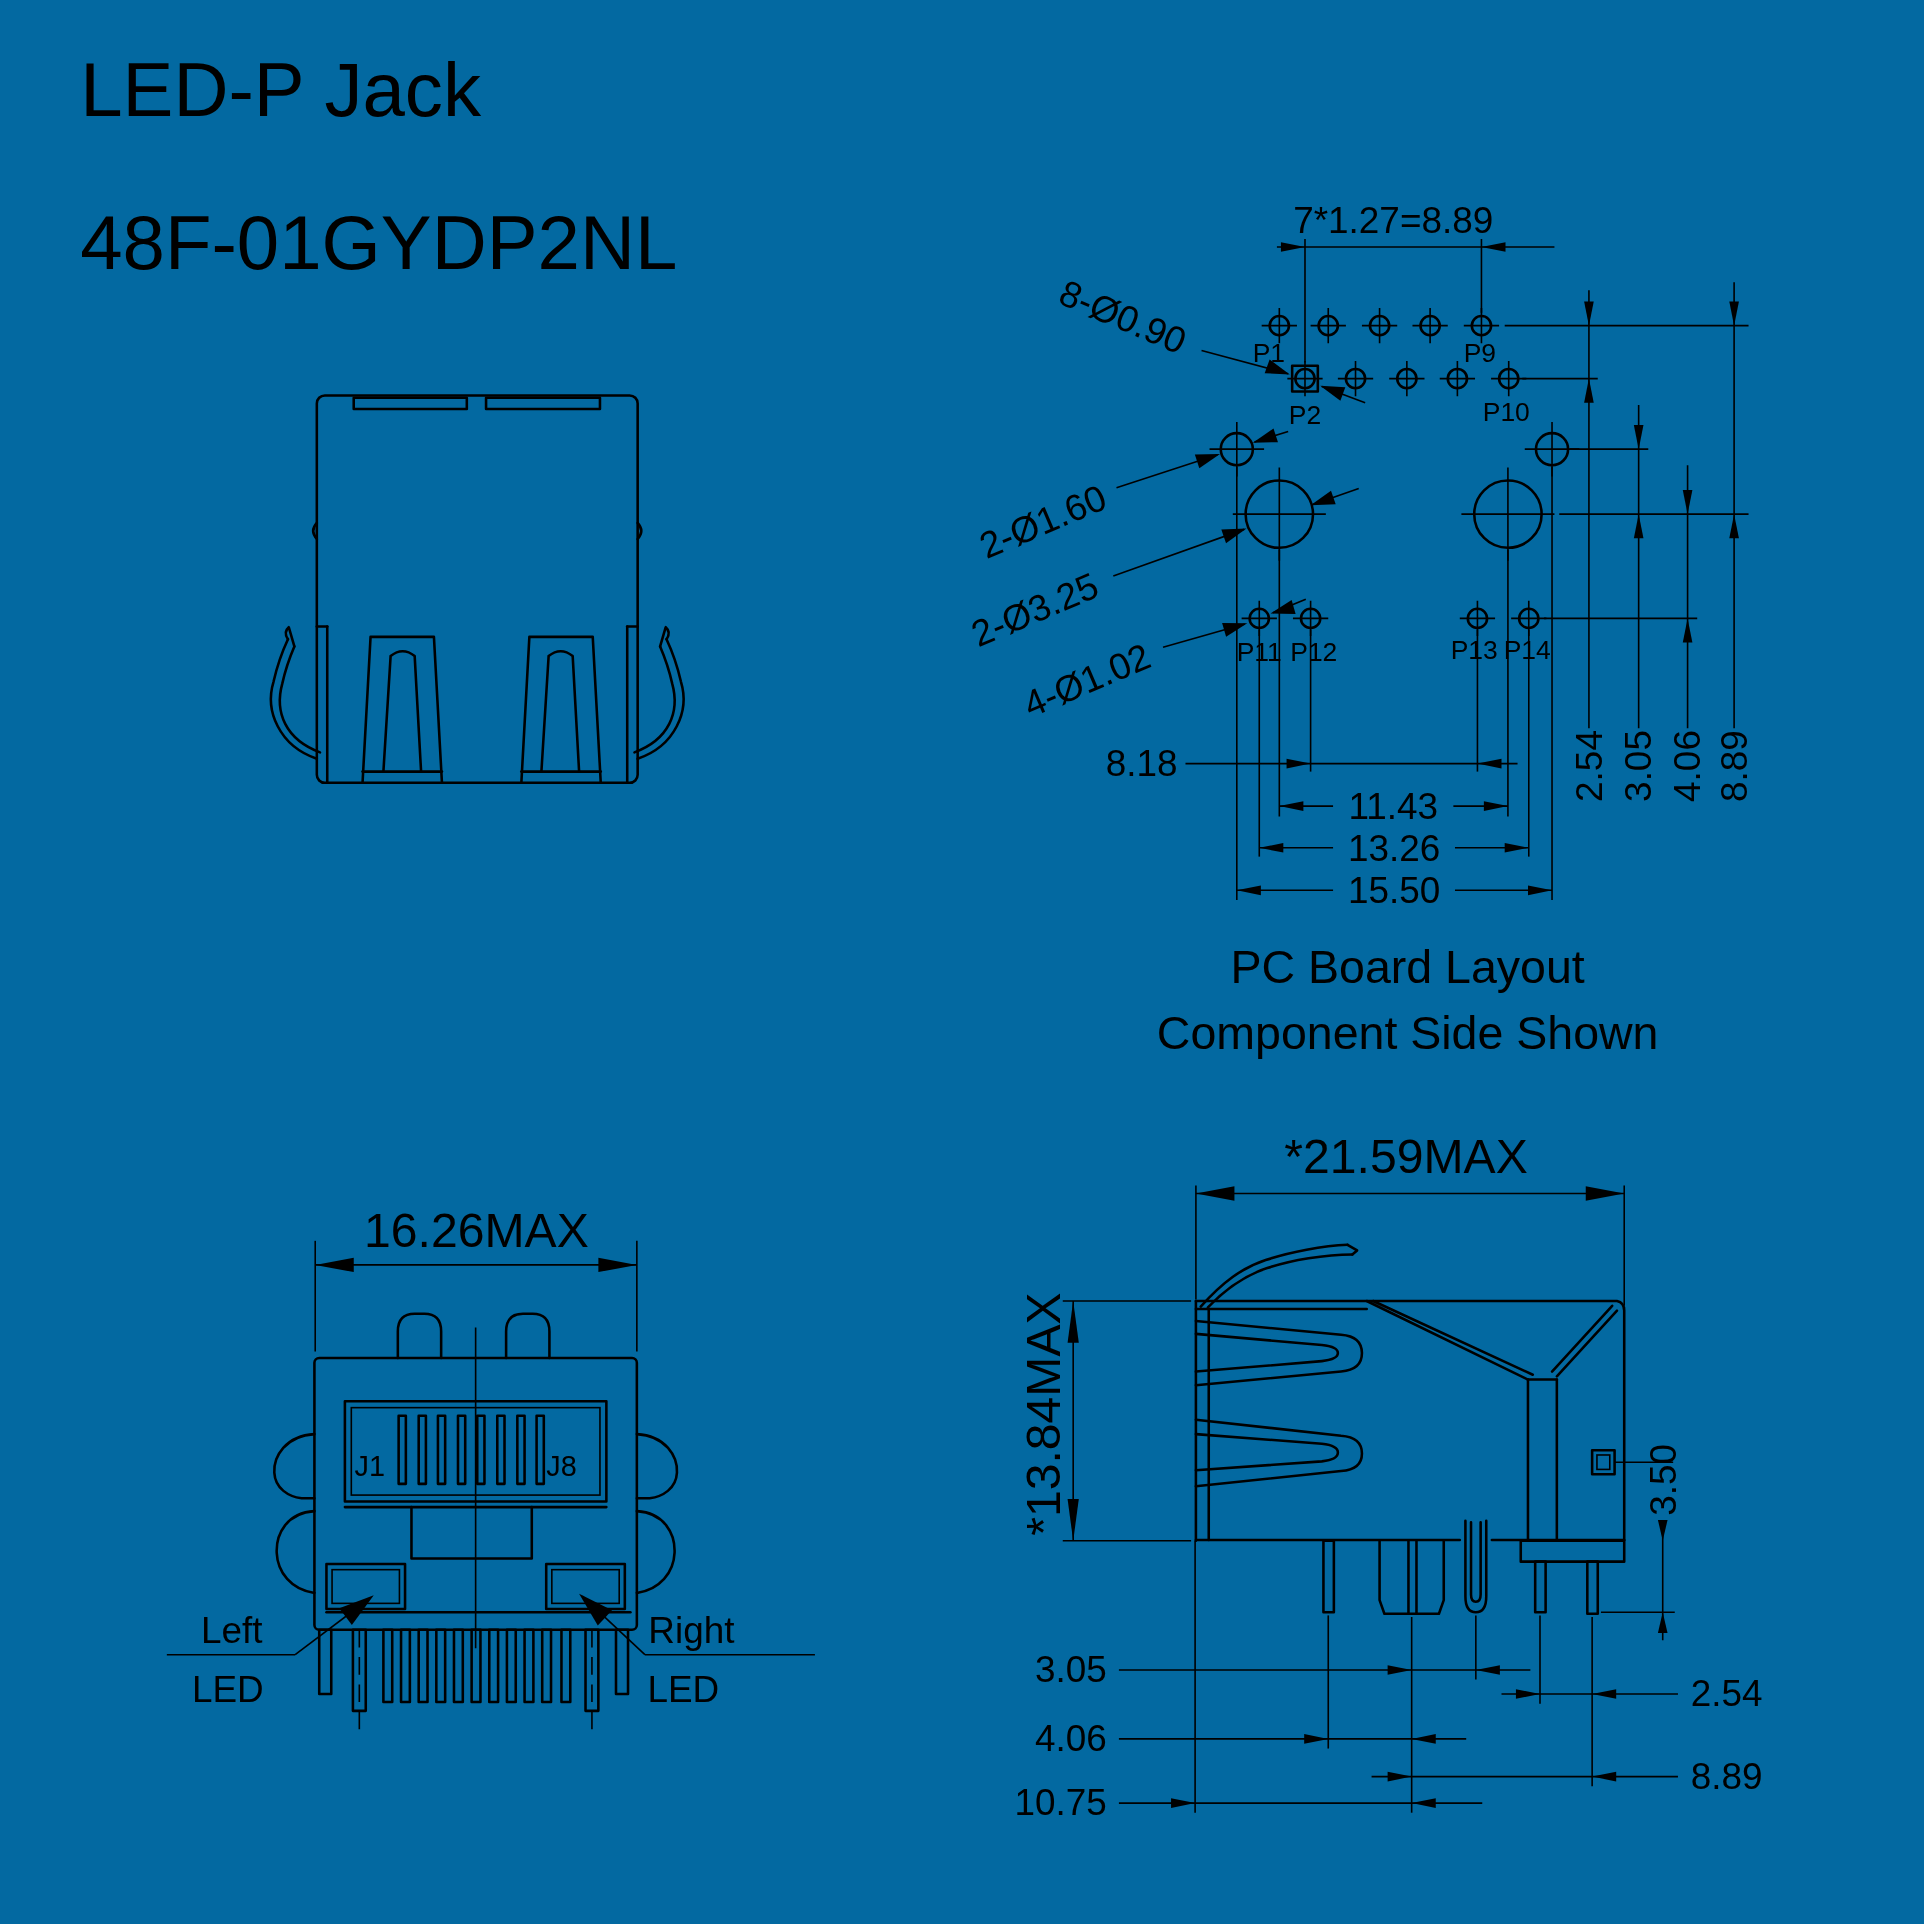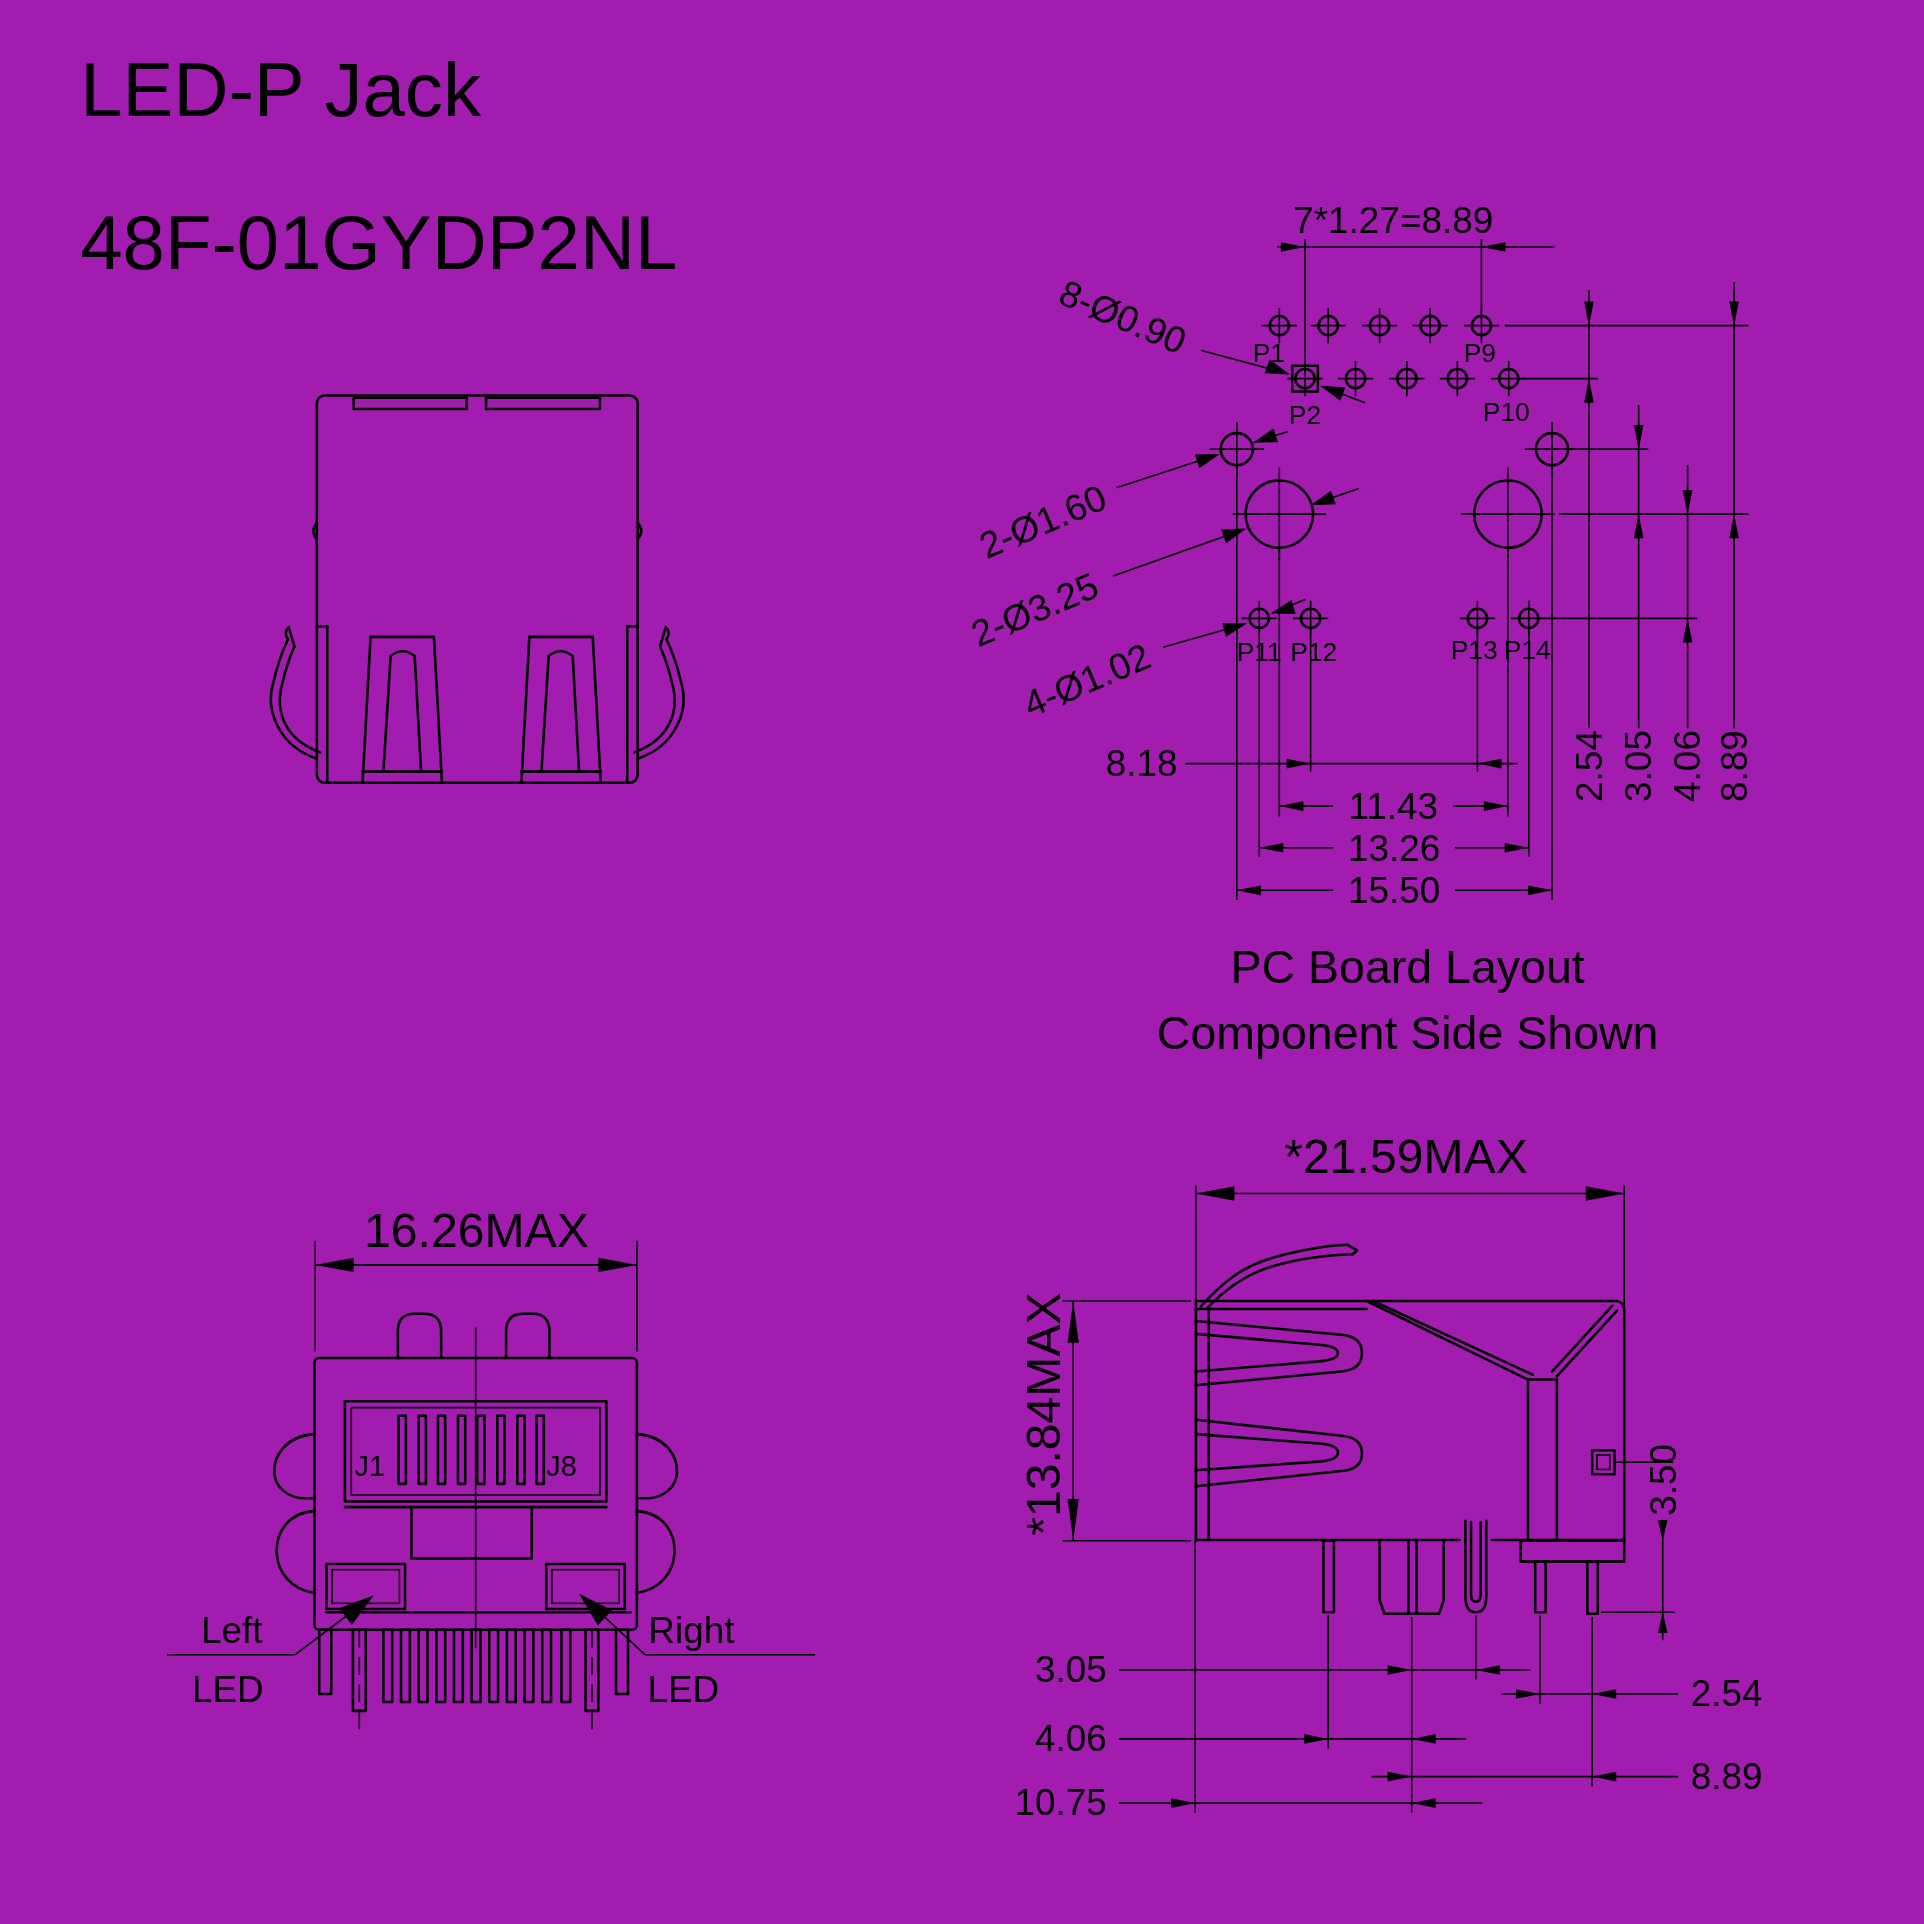--- a/index.html
+++ b/index.html
@@ -1,16 +1,16 @@
 <!DOCTYPE html>
 <html style="font-size:13px"><head>
 <meta charset="utf-8">
 <style>
   html,body{margin:0;padding:0;background:#ffffff;}
-  .page{width:1925px;height:1925px;background:#a21caf;position:relative;font-family:"Liberation Sans",sans-serif;}
+  .page{width:1925px;height:1925px;background:#0369a1;position:relative;font-family:"Liberation Sans",sans-serif;}
   svg{display:block;}
   
   .ol{stroke:#000;stroke-width:3.2;fill:none;stroke-linecap:round;stroke-linejoin:round;}
   .th{stroke:#000;stroke-width:2;fill:none;stroke-linecap:butt;}
   .dash{stroke:#000;stroke-width:2;fill:none;stroke-dasharray:22 12;}
   .ar{fill:#000;stroke:none;}
   text{fill:#000;font-family:"Liberation Sans",sans-serif;}
   .ttl{font-size:95px;}
   .dim{font-size:46px;}
   .dimL{font-size:60px;}

